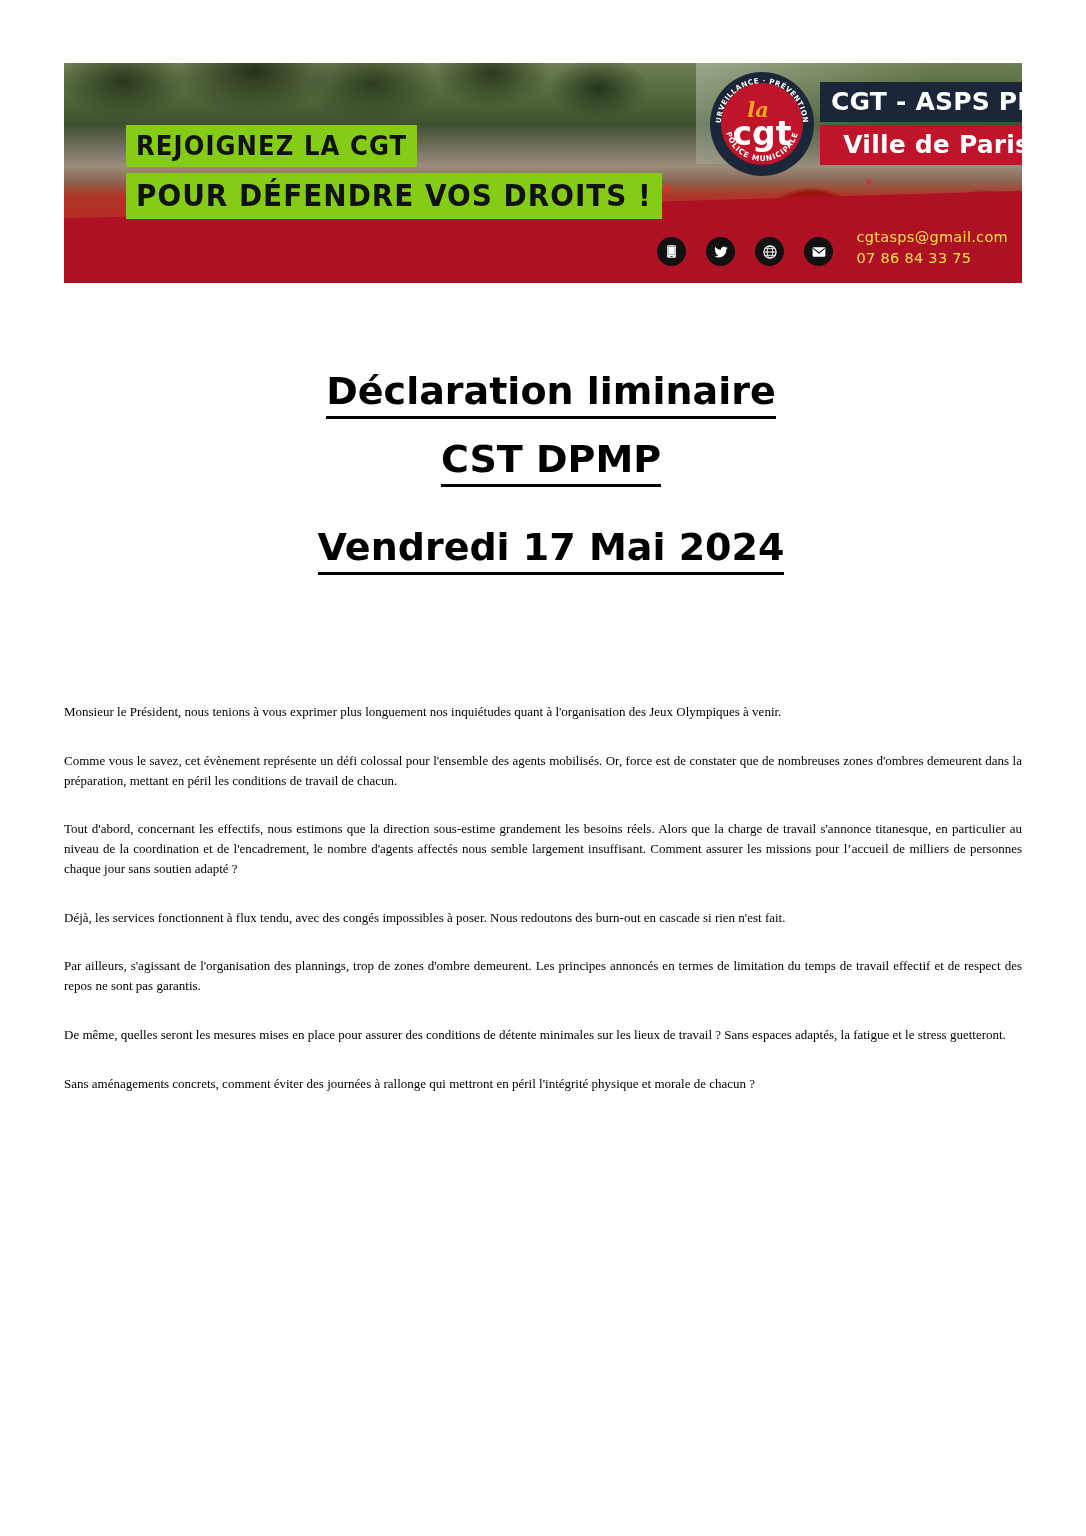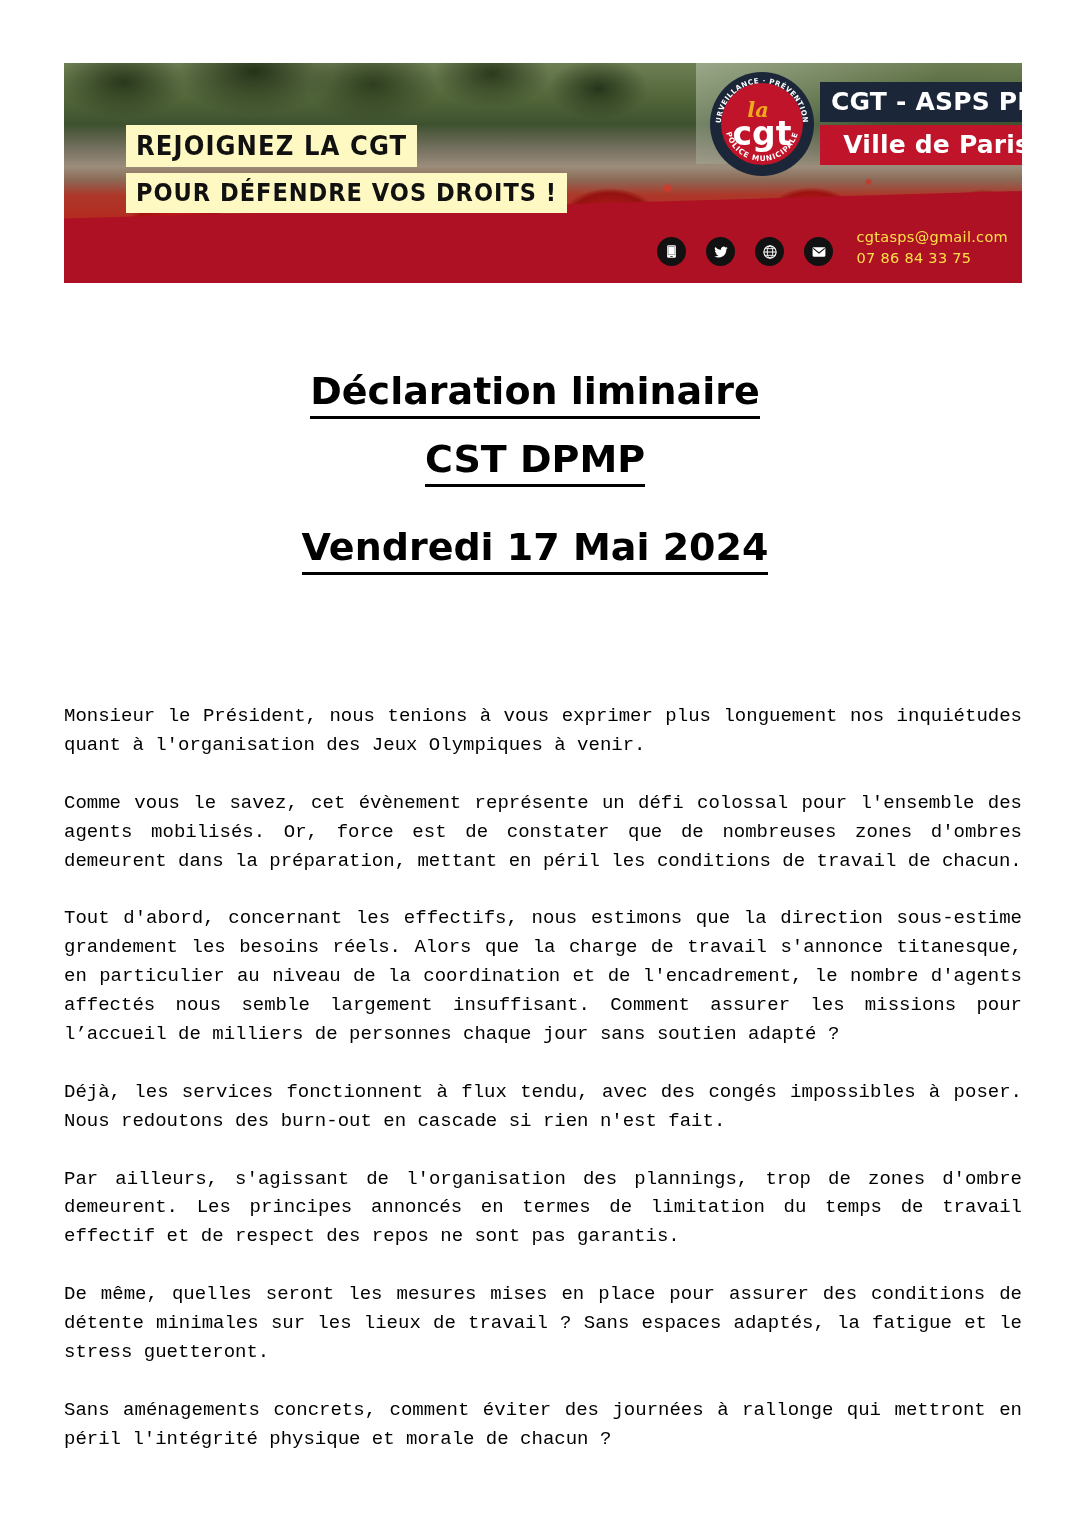--- a/index.html
+++ b/index.html
@@ -105,34 +105,34 @@
     position: absolute;
     left: 62px;
     top: 62px;
     display: flex;
     flex-direction: column;
     align-items: flex-start;
     gap: 6px;
     z-index: 4;
   }
   .slogan-line {
-    background: #fef9c3;
+    background: #84cc16;
     color: #111111;
     font-family: "DejaVu Sans", sans-serif;
     font-weight: bold;
     font-size: 27px;
     letter-spacing: 1.1px;
     line-height: 1;
     padding: 7px 10px 8px 10px;
     white-space: nowrap;
     text-transform: uppercase;
     font-stretch: condensed;
   }
   .slogan-line.second {
-    font-size: 25px;
+    font-size: 31px;
     letter-spacing: 1.0px;
   }
 
   
   .cgt-logo {
     position: absolute;
     left: 644px;
     top: 7px;
     width: 108px;
     height: 108px;
@@ -204,21 +204,21 @@
     color: #fde047;
     font-family: "DejaVu Sans", sans-serif;
     font-size: 14.5px;
     line-height: 1.45;
     letter-spacing: .3px;
   }
 
   
   .titles {
     position: absolute;
-    left: 56px;
+    left: 72px;
     top: 372px;
     width: 958px;
     text-align: center;
   }
   .doc-title {
     font-family: "DejaVu Sans", sans-serif;
     font-weight: bold;
     font-size: 38px;
     line-height: 1;
     margin: 0;
@@ -232,22 +232,22 @@
   .title-3 { margin-top: 50px; }
 
   
   .body-copy {
     position: absolute;
     left: 64px;
     top: 702px;
     width: 958px;
   }
   .para {
-    font-family: Liberation Mono, monospace;
-    font-size: 19px;
+    font-family: Liberation Serif, serif;
+    font-size: 13px;
     line-height: 1.52;
     text-align: justify;
     margin: 0 0 29px 0;
     hyphens: none;
   }
   .para:last-child { margin-bottom: 0; }
 </style>
 </head>
 <body>
 

